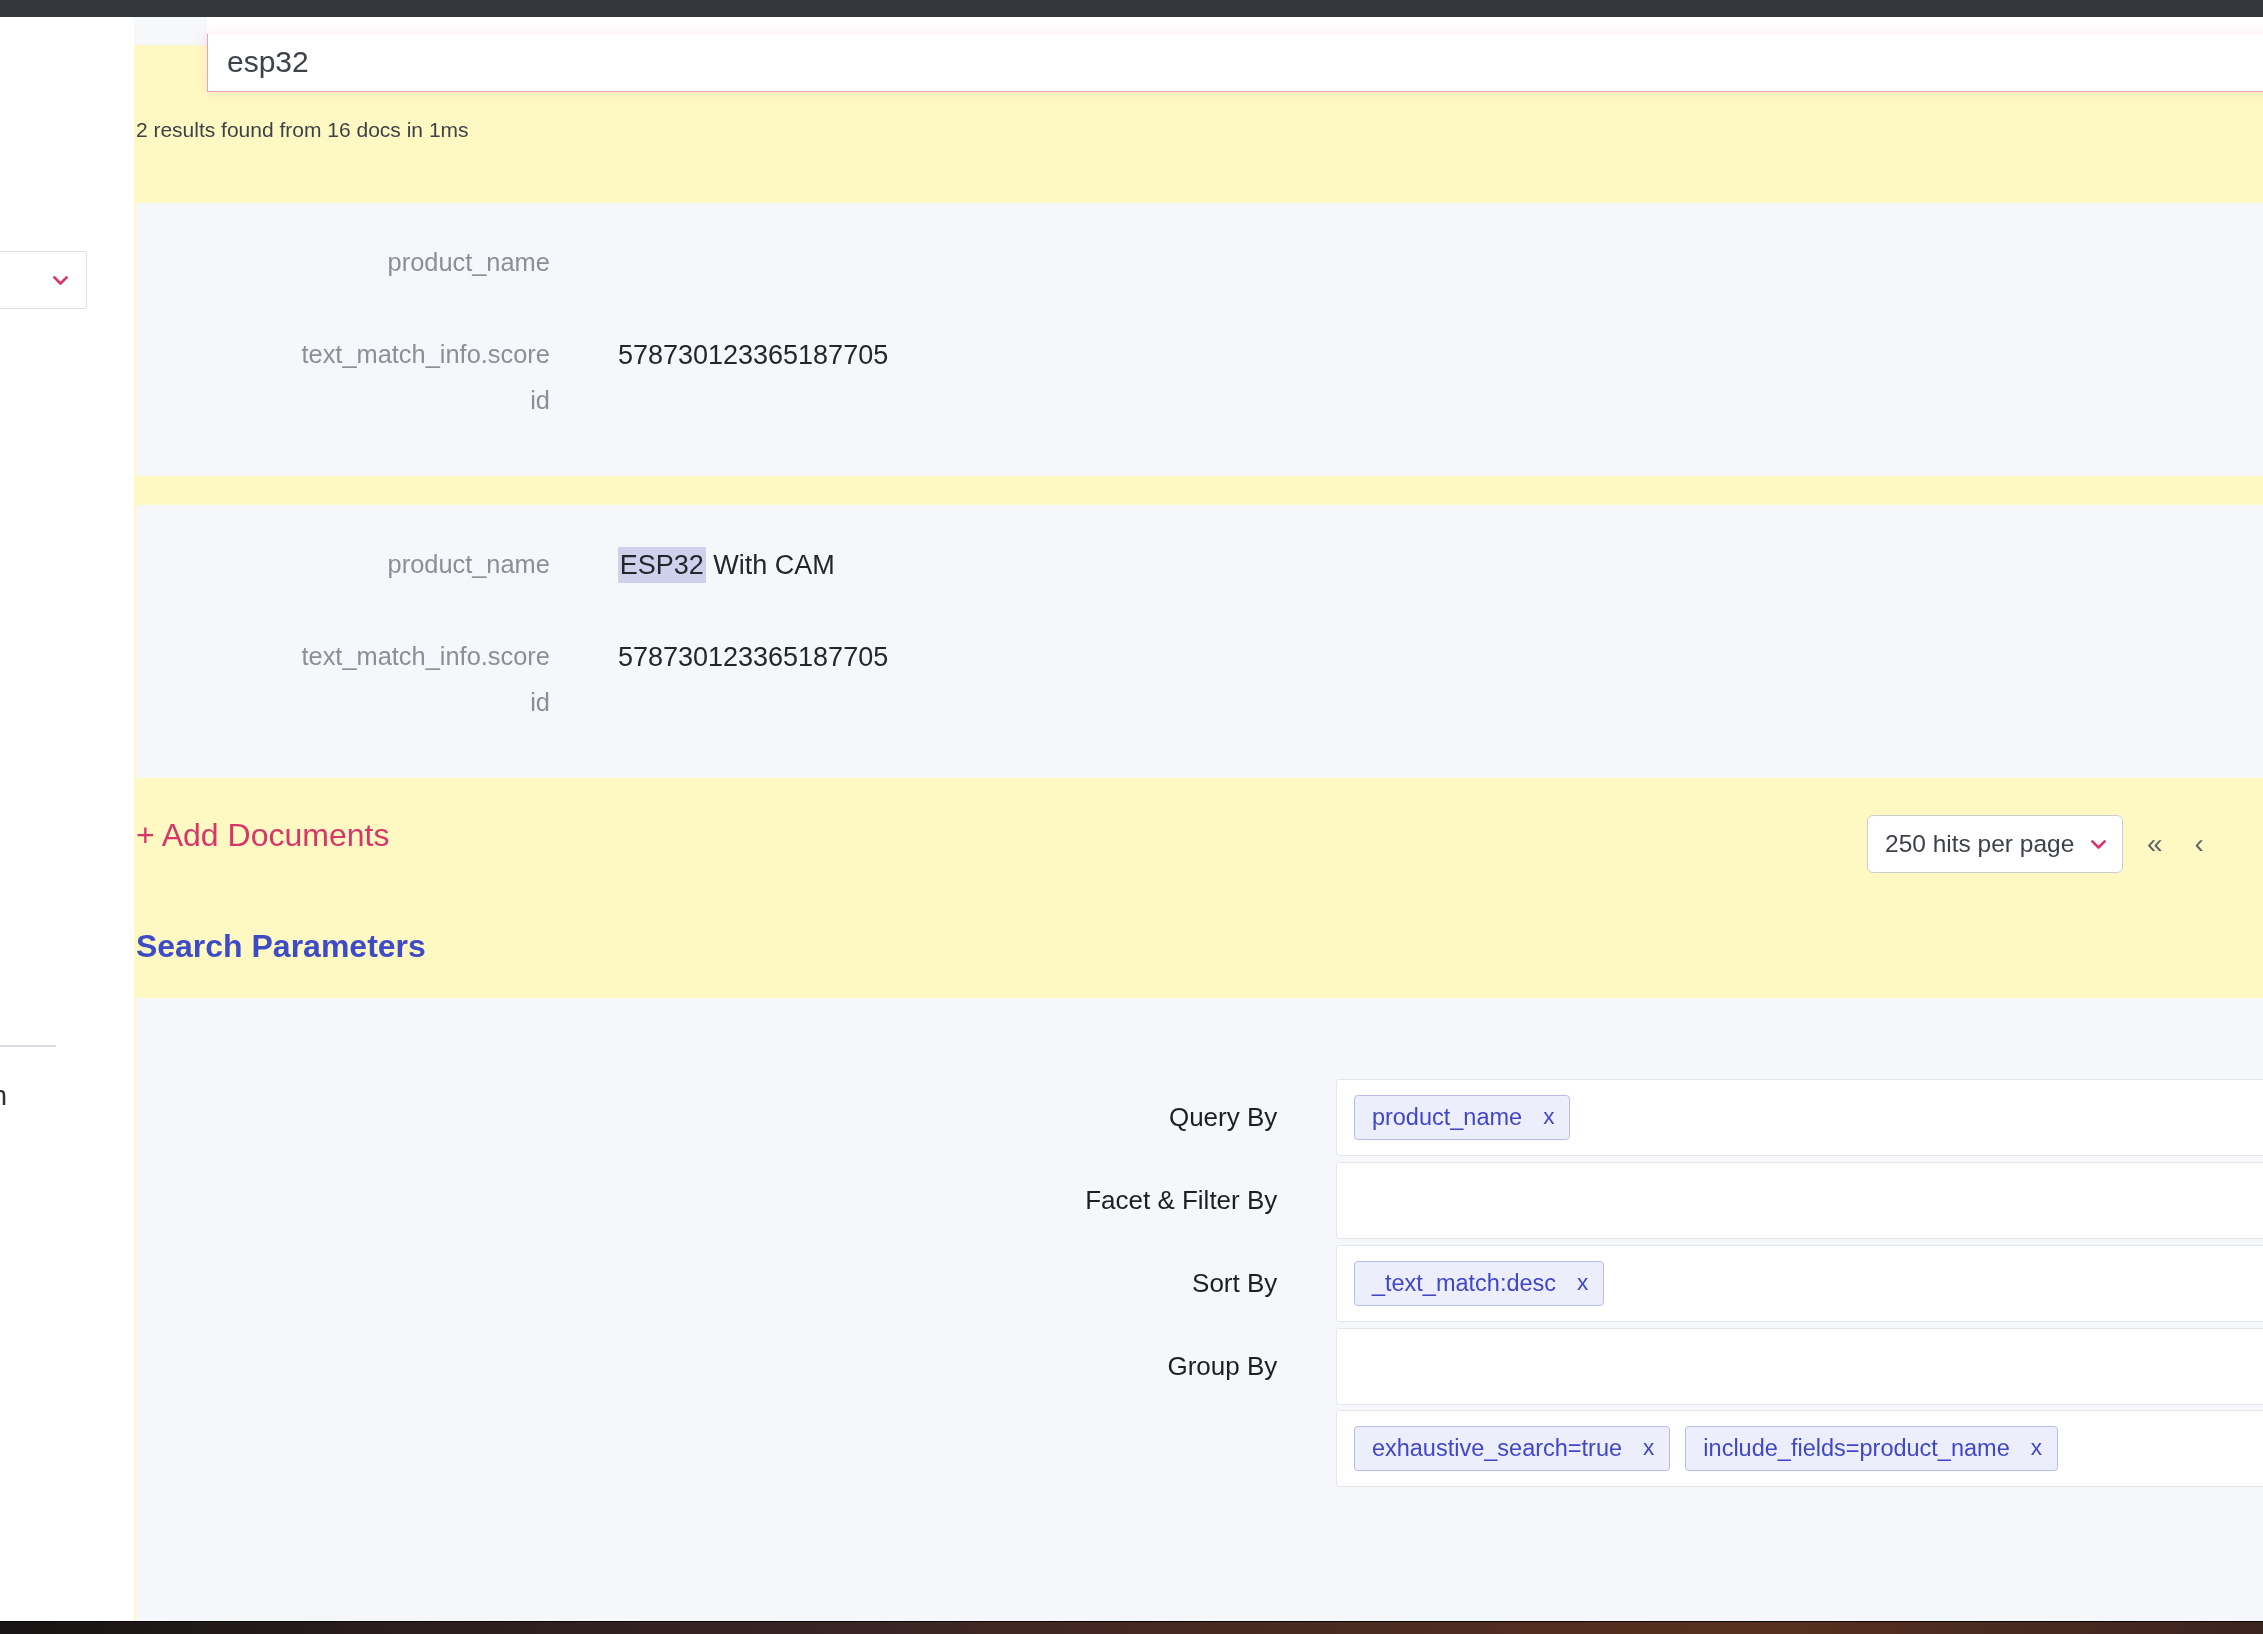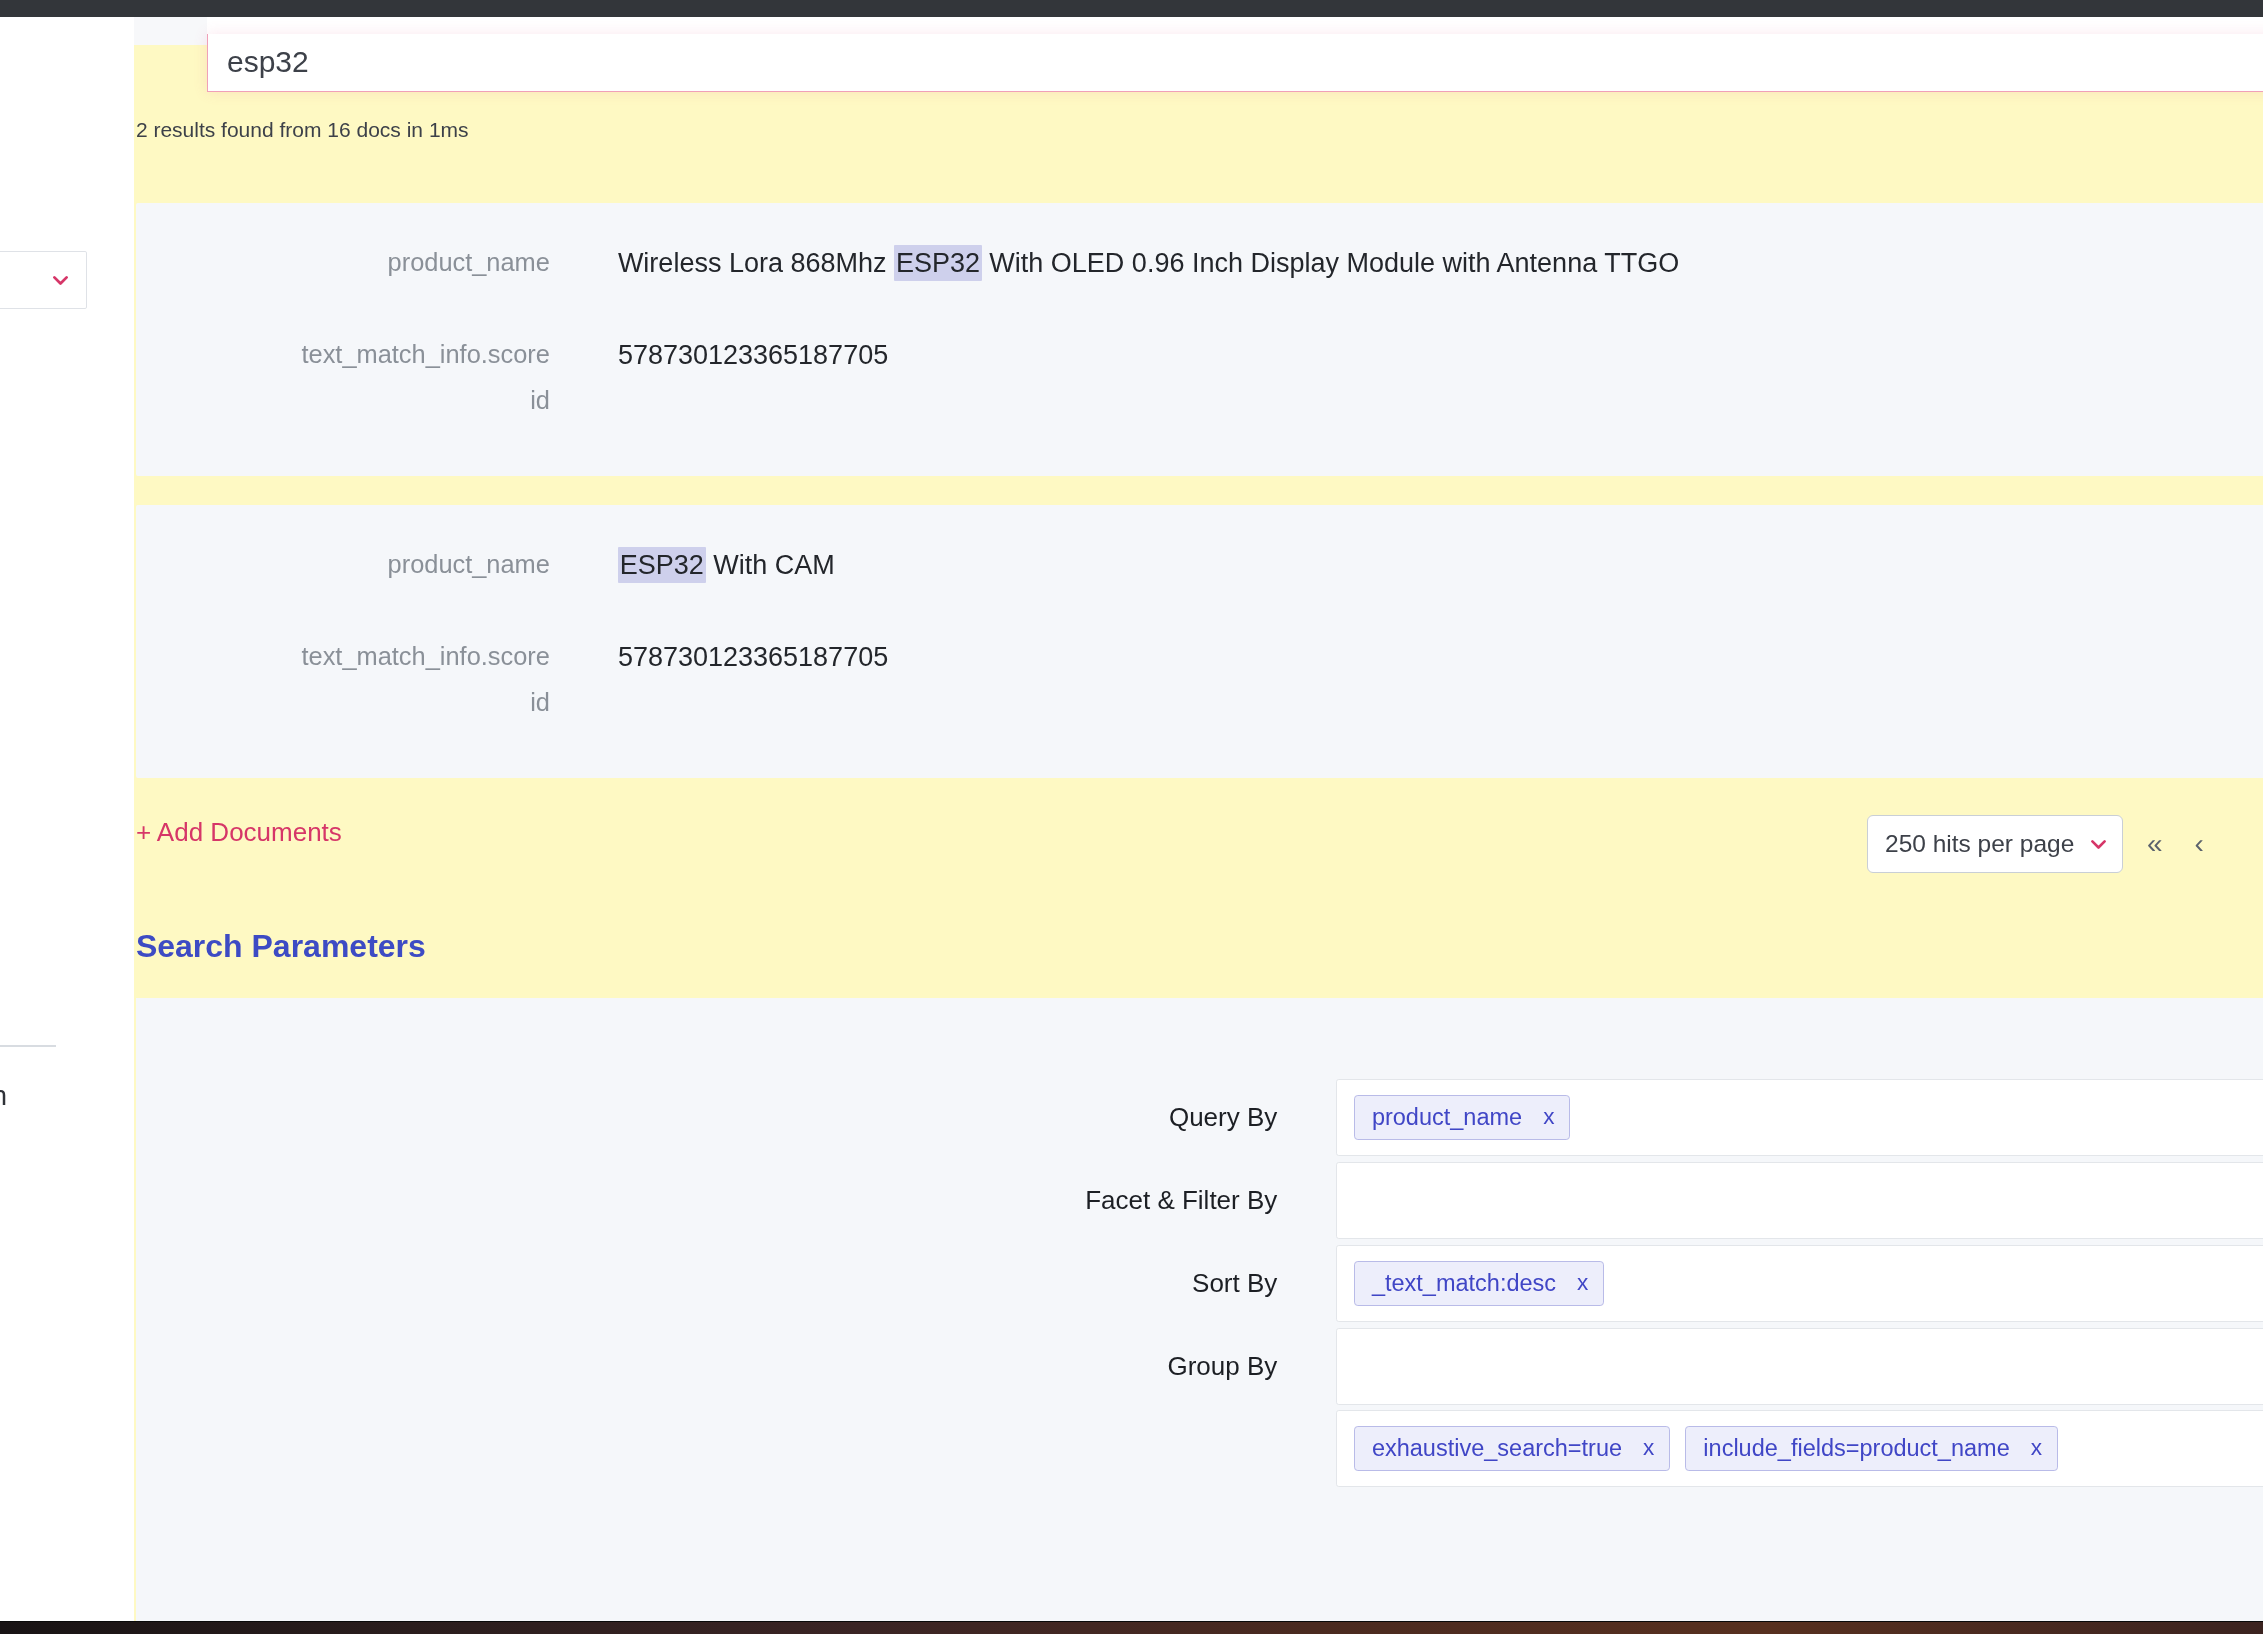--- a/index.html
+++ b/index.html
@@ -145,21 +145,21 @@
     border-radius: 0.9px;
   }
 
   .row-name  { top: 45px; }
   .row-score { top: 137px; }
   .row-id    { top: 183px; }
 
   
   .add-docs {
     position: absolute; left: 1.9px; top: 772px;
-    font-size: 26px;
+    font-size: 32px;
     color: #d63668;
     cursor: pointer;
     text-align: right;
   }
 
   .hits-select {
     position: absolute; left: 1733px; top: 770px;
     width: 256px; height: 58px;
     background: #ffffff;
     border: 0.9px solid #c9cfd6;
@@ -274,21 +274,20 @@
       <div class="search-box">
         <input type="text" value="esp32" style="">
       </div>
     </div>
 
     <div class="results-meta">2 results found from 16 docs in 1ms</div>
 
     <div class="card" id="card-0">
       <div class="row row-name">
         <div class="key">product_name</div>
-        <div class="val"><span>Wireless Lora 868Mhz </span><mark>ESP32</mark><span> With OLED 0.96 Inch Display Module with Antenna TTGO</span></div>
       </div>
       <div class="row row-score">
         <div class="key">text_match_info.score</div>
         <div class="val">578730123365187705</div>
       </div>
       <div class="row row-id">
         <div class="key">id</div>
         <div class="val"></div>
       </div>
     </div>

